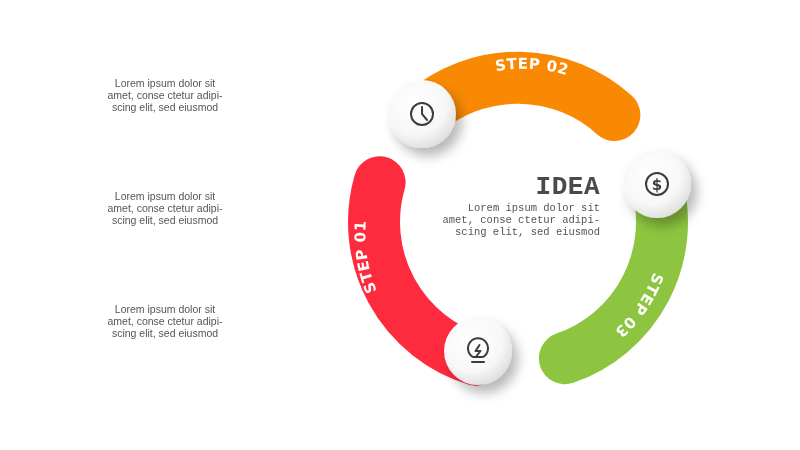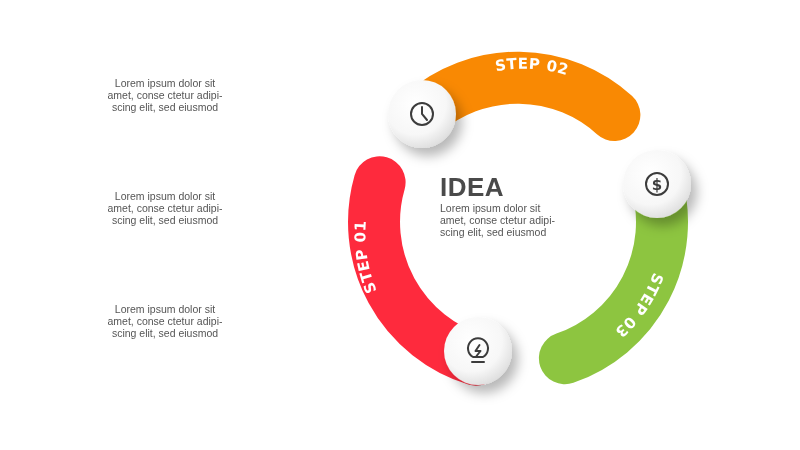--- a/index.html
+++ b/index.html
@@ -1,20 +1,20 @@
 <!DOCTYPE html>
 <html><head>
 <meta charset="utf-8">
 <style>
   html,body{margin:0;padding:0;}
   body{width:800px;height:450px;background:#ffffff;position:relative;overflow:hidden;font-family:"Liberation Sans","DejaVu Sans",sans-serif;}
   .side-text{position:absolute;left:82px;width:166px;text-align:center;font-size:10.5px;line-height:12px;color:#555555;}
   .side-text span{display:block;white-space:nowrap;}
   #diagram{position:absolute;left:0;top:0;}
-  .center-block{position:absolute;left:440px;top:172px;width:160px;text-align:left;}
+  .center-block{position:absolute;left:440px;top:172px;width:160px;text-align:right;font-family:Liberation Mono, monospace;}
   .center-title{font-size:26px;font-weight:bold;color:#4a4a4a;line-height:30px;letter-spacing:0.5px;}
   .center-desc{font-size:10.5px;line-height:12px;color:#555555;}
   .center-desc span{display:block;white-space:nowrap;}
   .step-label{font-family:"DejaVu Sans",sans-serif;font-weight:bold;font-size:15px;fill:#ffffff;letter-spacing:0.5px;}
 </style>
 </head>
 <body>
 
 <div class="side-text" style="top:77px;">
   <span>Lorem ipsum dolor sit</span>

